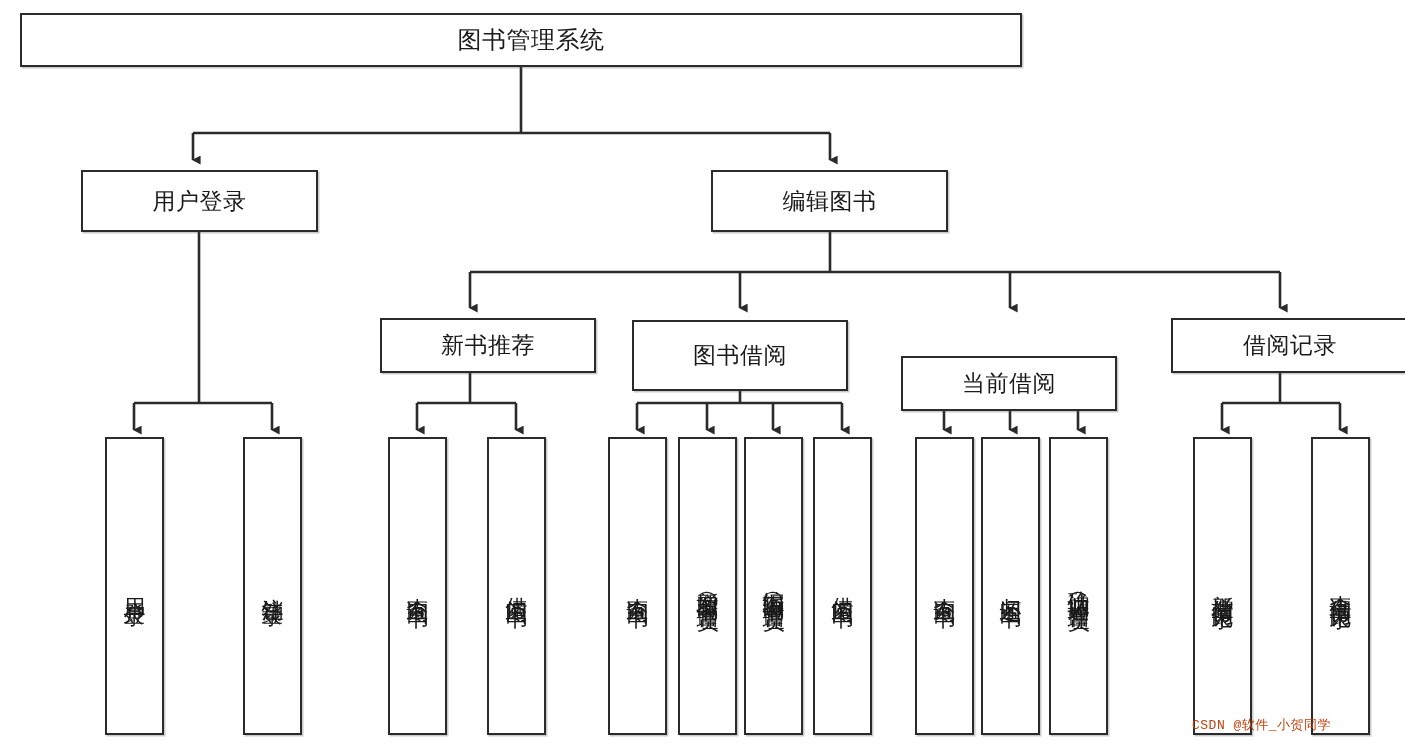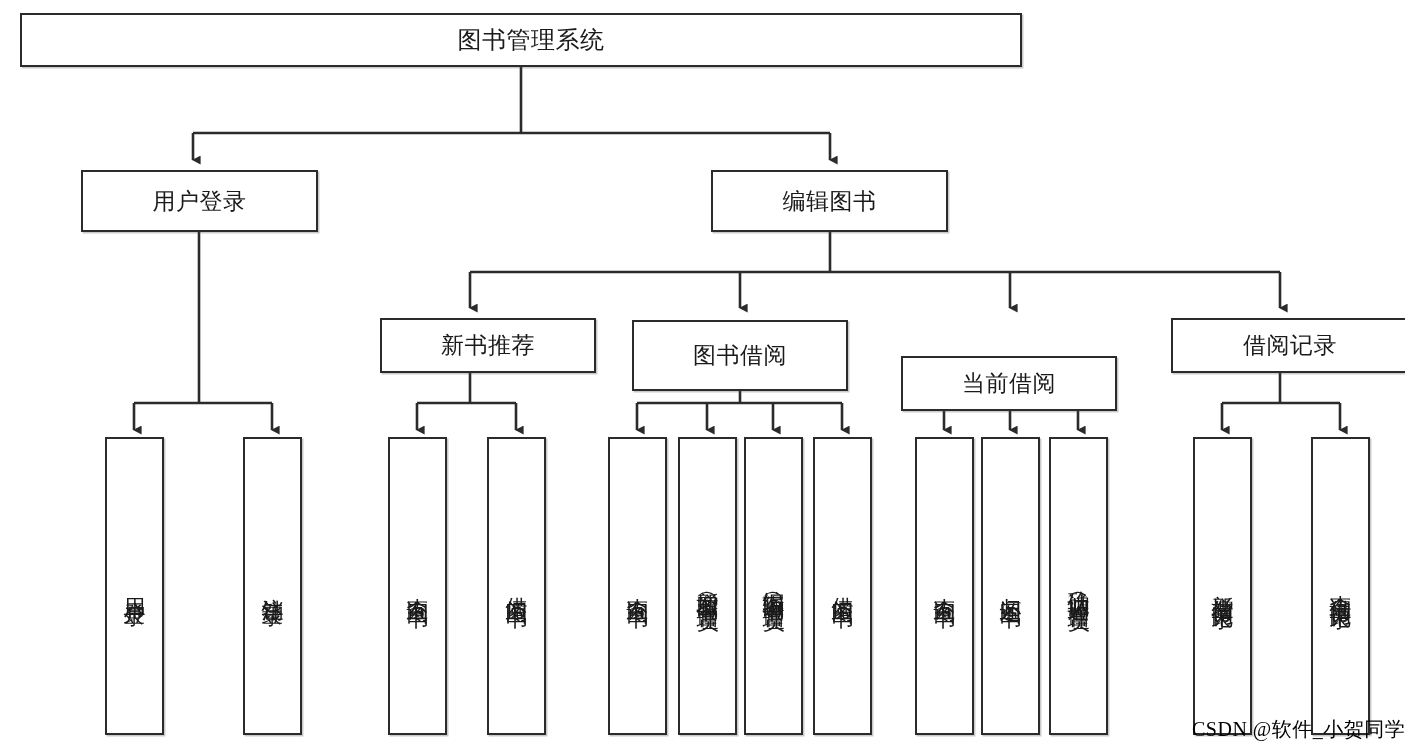--- a/index.html
+++ b/index.html
@@ -56,25 +56,25 @@
   .v-node .lbl {
     writing-mode: vertical-rl;
     text-orientation: upright;
     font-size: 22px;
     line-height: 1.0;
     letter-spacing: 3px;
     white-space: nowrap;
   }
   .watermark {
     position: absolute;
-    color: #000000;
-    font-size: 20px;
+    color: #c2410c;
+    font-size: 13px;
     white-space: nowrap;
     letter-spacing: 0.5px;
-    font-family: Liberation Serif, serif;
+    font-family: Liberation Mono, monospace;
   }
 </style>
 </head>
 <body>
 
 <div id="canvas">
 
   <svg id="wires" viewBox="0 0 1405 747">
     <defs>
       <marker id="arrow" markerWidth="10" markerHeight="10" refX="4.4" refY="7.6" orient="auto" markerUnits="userSpaceOnUse">

